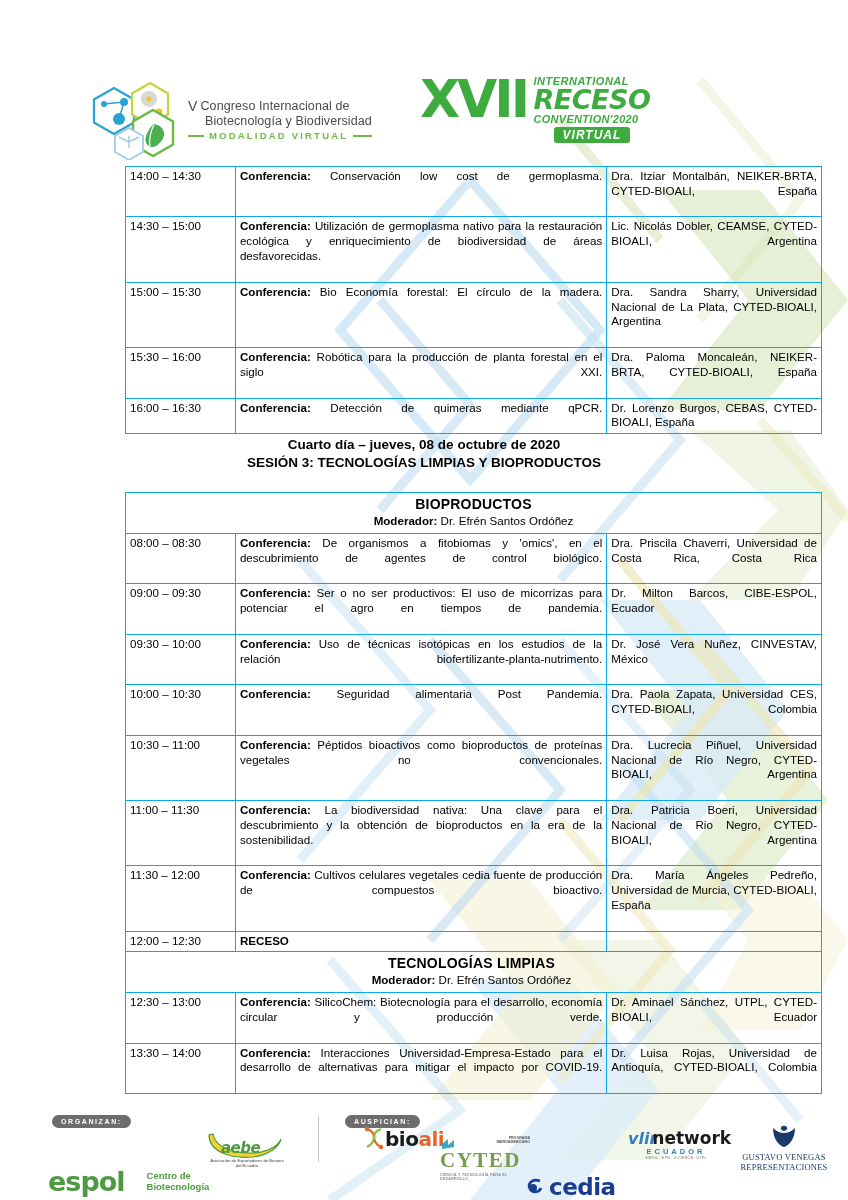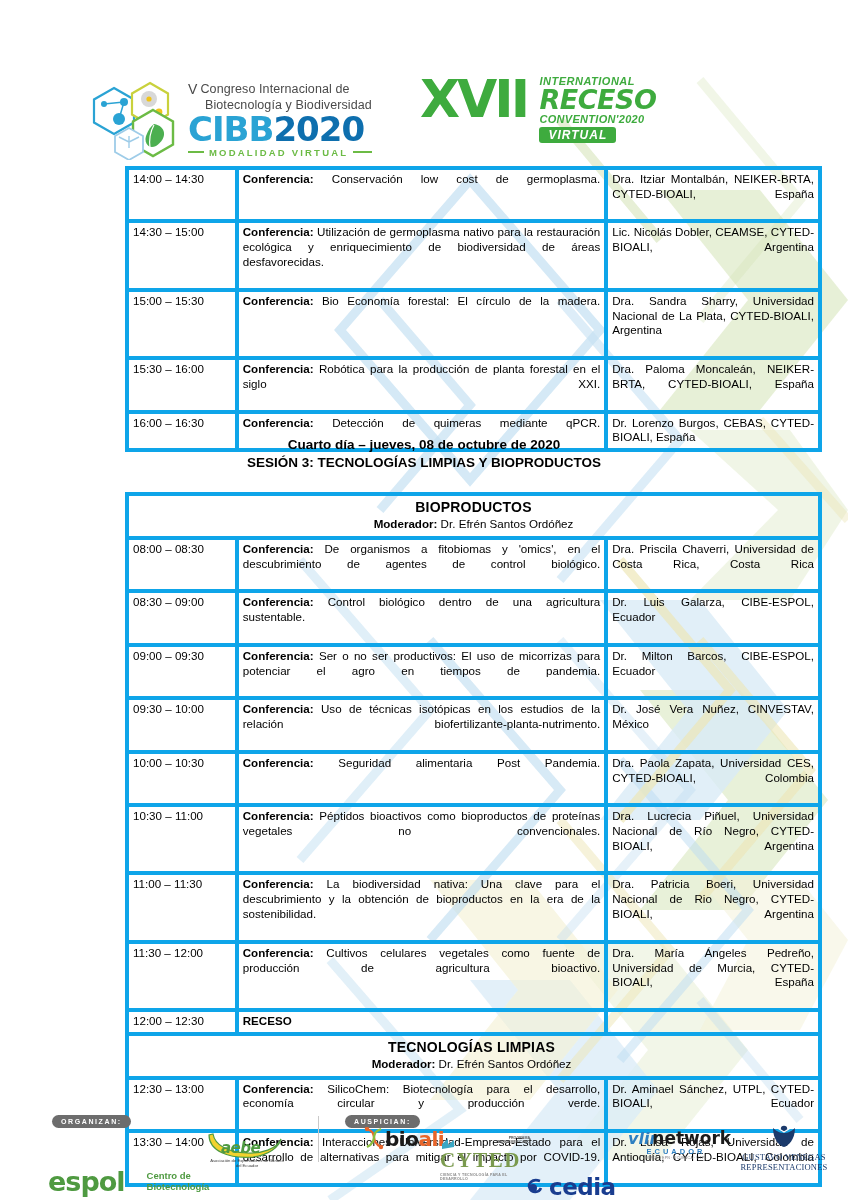--- a/index.html
+++ b/index.html
@@ -27,29 +27,29 @@
   .cibb-big { font-family:"DejaVu Sans", sans-serif; font-weight:bold; font-size:34px; line-height:.95; letter-spacing:-1px; margin-top:1px; }
   .cibb-big .c1 { color:#2aa3d4; }
   .cibb-big .c2 { color:#0e6fae; }
   .cibb-sub { display:flex; align-items:center; gap:5px; margin-top:2px; }
   .cibb-sub .bar { height:2px; background:#6cbb45; flex:0 0 16px; }
   .cibb-sub .bar2 { flex:1 1 auto; }
   .cibb-sub-t { font-size:9.5px; letter-spacing:2.2px; color:#6cbb45; font-weight:bold; white-space:nowrap;}
 
   .banana-logo { position:absolute; left:420px; top:2px; }
   .xvii { font-family:"DejaVu Sans", sans-serif; font-weight:bold; font-size:52px; color:#3eab3e; letter-spacing:-3px; line-height:.9; }
-  .bn-stack { display:inline-block; vertical-align:top; margin-left:8px; }
+  .bn-stack { display:inline-block; vertical-align:top; margin-left:2px; }
   .bn-1 { font-size:11px; font-weight:bold; font-style:italic; color:#3eab3e; letter-spacing:.5px; line-height:1;}
   .bn-2 { font-family:"DejaVu Sans", sans-serif; font-size:27px; font-weight:bold; font-style:italic; color:#3eab3e; letter-spacing:-.5px; line-height:.95;}
   .bn-3 { font-size:11px; font-weight:bold; font-style:italic; color:#3eab3e; letter-spacing:.3px; line-height:1.1;}
   .bn-4 { display:inline-block; background:#3eab3e; color:#fff; font-size:12px; font-weight:bold; font-style:italic; padding:1px 9px 1px 9px; border-radius:3px; letter-spacing:1px; margin-top:2px;}
 
   
   .tbl { position:absolute; left:125px; width:697px; border-collapse:collapse; z-index:2; background:transparent; }
-  .tbl td { border:4px solid #0ea5e9; vertical-align:top; font-size:11.6px; line-height:1.28; padding:2px 4px 3px 4px; color:#000;margin-top:17px; }
+  .tbl td { border:1px solid #0ea5e9; vertical-align:top; font-size:11.6px; line-height:1.28; padding:2px 4px 3px 4px; color:#000;margin-top:17px; }
   .c-time { width:110px; white-space:nowrap; }
   .c-desc { width:372px; text-align:justify; text-justify:inter-word; }
   .c-spk  { width:215px; text-align:justify; text-justify:inter-word; }
   .c-desc > span, .c-spk > span { display:inline; }
   .justify-inner { display:block; text-align:justify; }
   .justify-inner:after { content:""; display:inline-block; width:100%; }
   b { font-weight:bold; }
 
   .band { text-align:center; font-weight:bold; }
   .band .t1 { font-size:14px; letter-spacing:.2px; }
@@ -146,36 +146,35 @@
 
           <polygon points="41,48 55,56 55,72 41,80 27,72 27,56" fill="#fff" stroke="#9ecce8" stroke-width="1.8"></polygon>
           <path d="M41 56 L41 68 M41 62 L51 57 M41 62 L31 57" stroke="#9ecce8" stroke-width="1.4" fill="none"></path>
         </svg>
       </div>
       <div class="cibb-text">
         <div class="cibb-line1">
           <span class="cibb-rom">V</span><span>Congreso Internacional de</span>
         </div>
         <div class="cibb-line1" style="padding-left:17px;">Biotecnología y Biodiversidad</div>
-        <div class="cibb-big"><span class="c1">CIBB</span><span class="c2">2020</span></div>
         <div class="cibb-sub">
           <span class="bar"></span>
           <span class="cibb-sub-t">MODALIDAD VIRTUAL</span>
           <span class="bar bar2"></span>
         </div>
       </div>
     </div>
 
     <div class="banana-logo">
       <span class="xvii">XVII</span>
       <span class="bn-stack">
         <span class="bn-1" style="display:block;">INTERNATIONAL</span>
         <span class="bn-2" style="display:block;">RECESO</span>
         <span class="bn-3" style="display:block;">CONVENTION'2020</span>
-        <span style="display:block; text-align:left;"><span class="bn-4">VIRTUAL</span></span>
+        <span style="display:block; text-align:center;"><span class="bn-4">VIRTUAL</span></span>
       </span>
     </div>
   </div>
 
   <table class="tbl" style="top:166px;">
     <tbody>
       <tr>
         <td class="c-time">14:00 – 14:30</td>
         <td class="c-desc"><span class="justify-inner"><b>Conferencia:</b><span> Conservación low cost de germoplasma.</span></span></td>
         <td class="c-spk"><span class="justify-inner">Dra. Itziar Montalbán, NEIKER-BRTA, CYTED-BIOALI, España</span></td>
@@ -217,25 +216,20 @@
           <div class="t2"><b>Moderador:</b><span class="norm"> Dr. Efrén Santos Ordóñez</span></div>
         </td>
       </tr>
 
       <tr>
         <td class="c-time">08:00 – 08:30</td>
         <td class="c-desc"><span class="justify-inner"><b>Conferencia:</b><span> De organismos a fitobiomas y 'omics', en el descubrimiento de agentes de control biológico.</span></span></td>
         <td class="c-spk"><span class="justify-inner">Dra. Priscila Chaverri, Universidad de Costa Rica, Costa Rica</span></td>
       </tr>
       <tr>
-        <td class="c-time">08:30 – 09:00</td>
-        <td class="c-desc"><span class="justify-inner"><b>Conferencia:</b><span> Control biológico dentro de una agricultura sustentable.</span></span></td>
-        <td class="c-spk"><span class="justify-inner">Dr. Luis Galarza, CIBE-ESPOL, Ecuador</span></td>
-      </tr>
-      <tr>
         <td class="c-time">09:00 – 09:30</td>
         <td class="c-desc"><span class="justify-inner"><b>Conferencia:</b><span> Ser o no ser productivos: El uso de micorrizas para potenciar el agro en tiempos de pandemia.</span></span></td>
         <td class="c-spk"><span class="justify-inner">Dr. Milton Barcos, CIBE-ESPOL, Ecuador</span></td>
       </tr>
       <tr>
         <td class="c-time">09:30 – 10:00</td>
         <td class="c-desc"><span class="justify-inner"><b>Conferencia:</b><span> Uso de técnicas isotópicas en los estudios de la relación biofertilizante-planta-nutrimento.</span></span></td>
         <td class="c-spk"><span class="justify-inner">Dr. José Vera Nuñez, CINVESTAV, México</span></td>
       </tr>
       <tr>
@@ -248,21 +242,21 @@
         <td class="c-desc"><span class="justify-inner"><b>Conferencia:</b><span> Péptidos bioactivos como bioproductos de proteínas vegetales no convencionales.</span></span></td>
         <td class="c-spk"><span class="justify-inner">Dra. Lucrecia Piñuel, Universidad Nacional de Río Negro, CYTED-BIOALI, Argentina</span></td>
       </tr>
       <tr>
         <td class="c-time">11:00 – 11:30</td>
         <td class="c-desc"><span class="justify-inner"><b>Conferencia:</b><span> La biodiversidad nativa: Una clave para el descubrimiento y la obtención de bioproductos en la era de la sostenibilidad.</span></span></td>
         <td class="c-spk"><span class="justify-inner">Dra. Patricia Boeri, Universidad Nacional de Rio Negro, CYTED-BIOALI, Argentina</span></td>
       </tr>
       <tr>
         <td class="c-time">11:30 – 12:00</td>
-        <td class="c-desc"><span class="justify-inner"><b>Conferencia:</b><span> Cultivos celulares vegetales como fuente de producción de agricultura bioactivo.</span></span></td>
+        <td class="c-desc"><span class="justify-inner"><b>Conferencia:</b><span> Cultivos celulares vegetales cedia fuente de producción de compuestos bioactivo.</span></span></td>
         <td class="c-spk"><span class="justify-inner">Dra. María Ángeles Pedreño, Universidad de Murcia, CYTED-BIOALI, España</span></td>
       </tr>
 
       <tr>
         <td class="c-time">12:00 – 12:30</td>
         <td class="c-desc"><b>RECESO</b></td>
         <td class="c-spk"></td>
       </tr>
 
       <tr>

